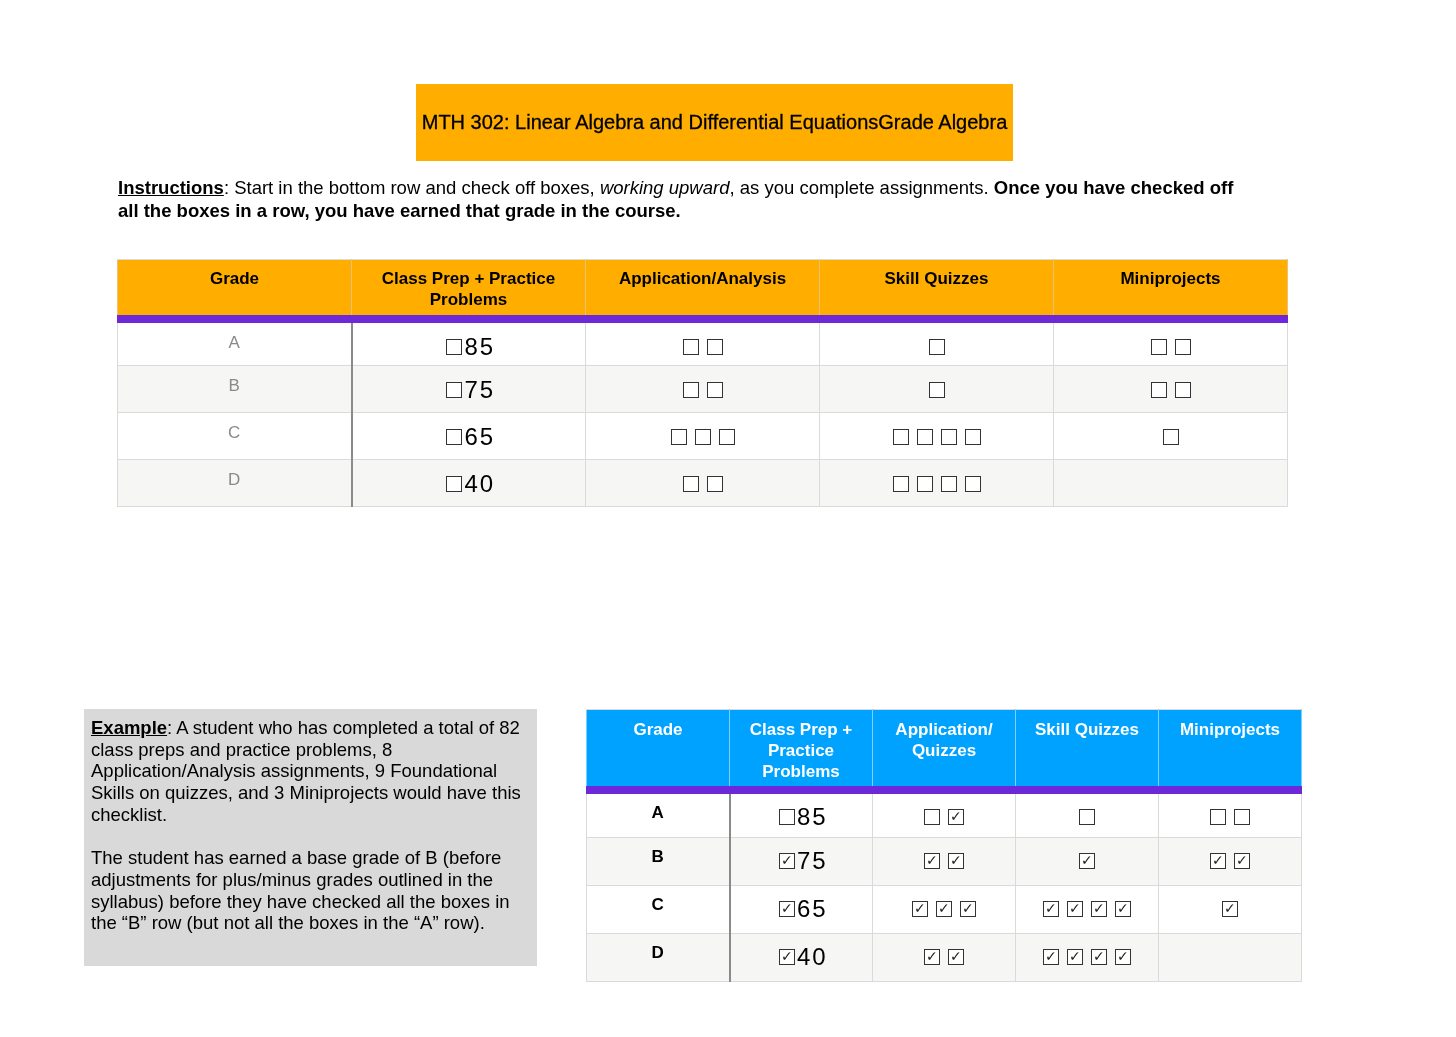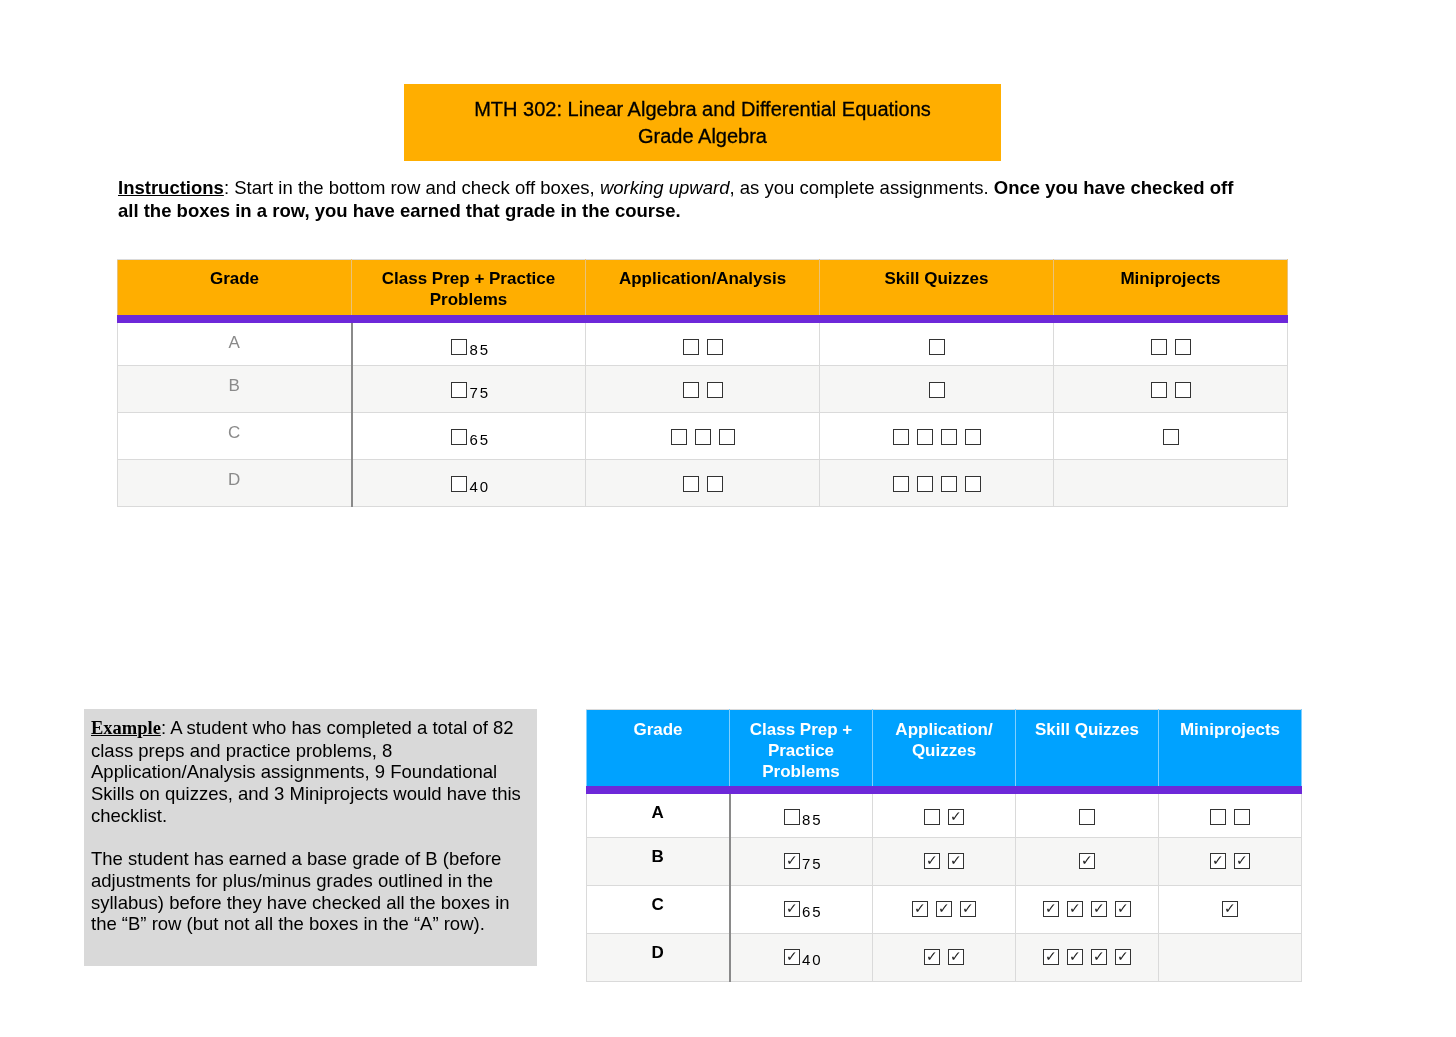--- a/index.html
+++ b/index.html
@@ -3,23 +3,23 @@
 <meta charset="utf-8">
 <style>
   * { box-sizing: border-box; margin: 0; padding: 0; }
   html, body {
     width: 1456px; height: 1037px; background: #ffffff;
     font-family: "Liberation Sans", "DejaVu Sans", sans-serif;
     color: #000;
     position: relative; overflow: hidden;
   }
   .title-box {
-    position: absolute; left: 404px; top: 84px; width: 597px; height: 77px;
+    position: absolute; left: 416px; top: 84px; width: 597px; height: 77px;
     background: #ffae00;
-    display: flex; flex-direction: column; align-items: center; justify-content: center;
+    display: flex; flex-direction: row; align-items: center; justify-content: center;
     font-size: 20px; line-height: 27px; font-weight: normal;
     -webkit-text-stroke: 0.3px #000;
   }
   .instructions {
     position: absolute; left: 118px; top: 176px; width: 1120px;
     font-size: 18.5px; line-height: 23px;
   }
   .instructions .lbl { font-weight: bold; text-decoration: underline; }
   .instructions .em { font-style: italic; }
   .instructions .strong { font-weight: bold; }
@@ -44,35 +44,35 @@
     letter-spacing: 2px; padding: 0 3px;
   }
   .cbx {
     display: inline-block; width: 16px; height: 16px; border: 1.5px solid #333;
     vertical-align: -1px; margin: 0 4px; position: relative; background: #fff;
   }
   .cbx.checked::after {
     content: "✓"; position: absolute; left: 1px; top: -4px; font-size: 14px; line-height: 20px;
     color: #222;
   }
-  .num { font-size: 15px; vertical-align: -1px; margin-left: -2px; }
+  .num { font-size: 24px; vertical-align: -1px; margin-left: -2px; }
 
   
   #main-table { left: 117px; top: 259px; width: 1170px; }
   #main-table th { background: #ffae00; height: 59px; padding-top: 8px; }
   #main-table td { height: 47px; padding-top: 12px; }
   #main-table td.grade { color: #8a8a8a; font-size: 17px; padding-top: 10px; }
 
   
   .example-box {
     position: absolute; left: 84px; top: 709px; width: 453px; height: 257px;
     background: #d9d9d9; padding: 8px 7px 0 7px;
     font-size: 18.5px; line-height: 21.7px;
   }
-  .example-box .lbl { font-weight: bold; text-decoration: underline; font-family: Liberation Serif, serif; }
+  .example-box .lbl { font-weight: bold; text-decoration: underline; }
   .example-box p + p { margin-top: 21.7px; }
 
   
   #example-table { left: 586px; top: 709px; width: 715px; }
   #example-table th {
     background: #00a2ff; color: #fff; height: 80px; padding-top: 9px;
     border-left: 1px solid #7fcfff; border-right: 1px solid #7fcfff;
   }
   #example-table td { height: 48px; padding-top: 11px; }
   #example-table td.grade { font-weight: bold; font-size: 17px; padding-top: 9px; }

